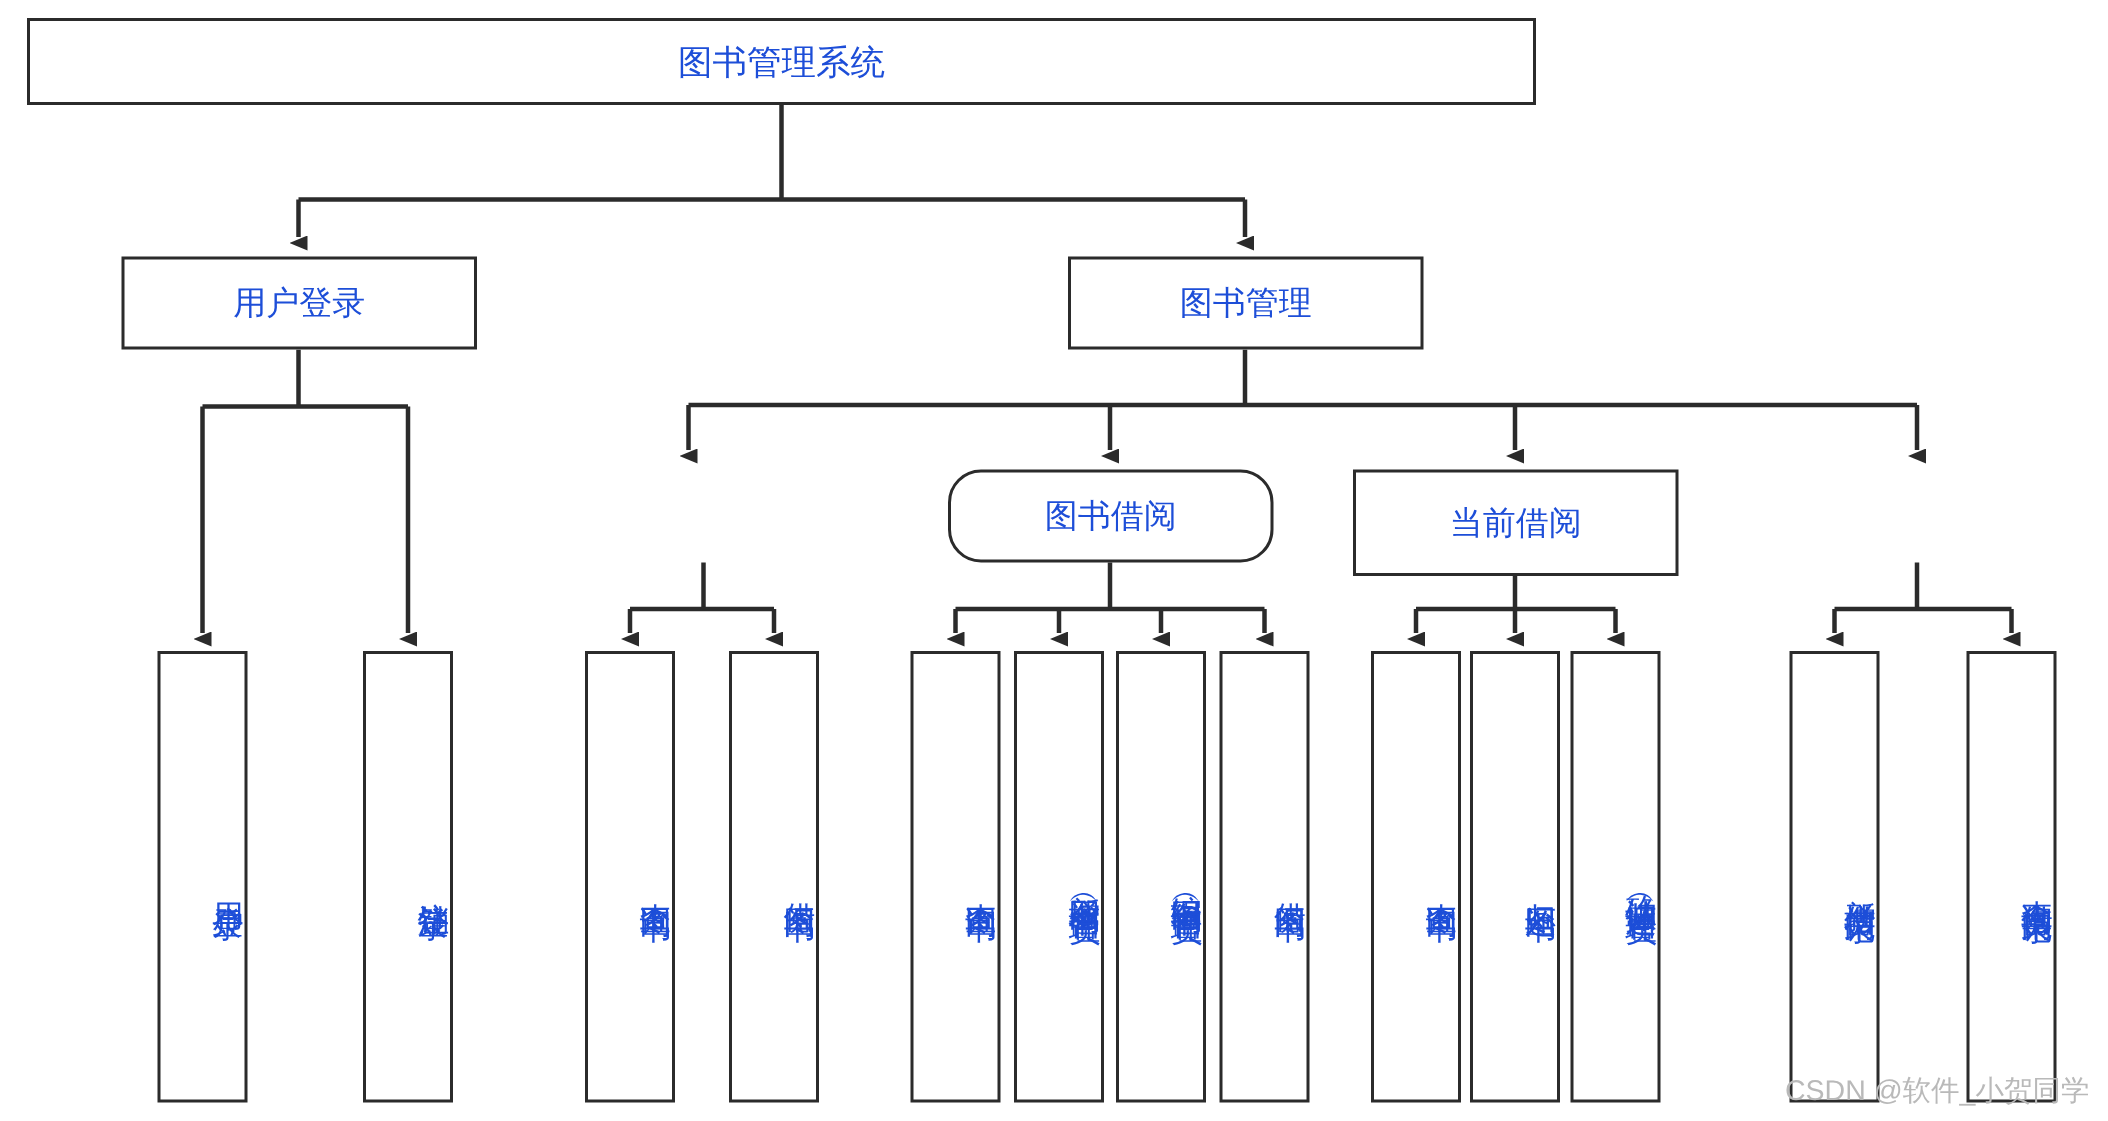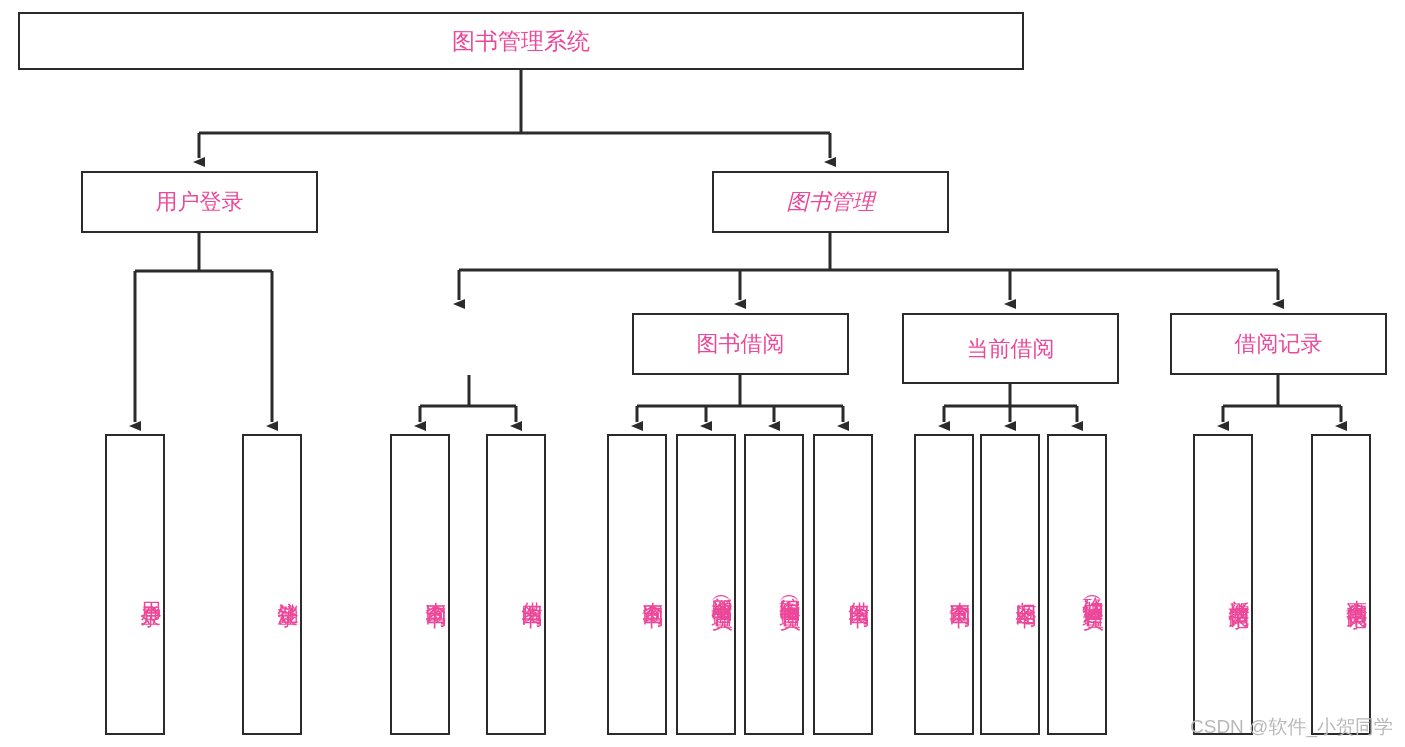--- a/index.html
+++ b/index.html
@@ -27,21 +27,21 @@
     pointer-events: none;
   }
   .node {
     position: absolute;
     box-sizing: border-box;
     border: 2.5px solid #2b2b2b;
     background: #ffffff;
     display: flex;
     align-items: center;
     justify-content: center;
-    color: #ec4899;
+    color: #1d4ed8;
     line-height: 1.15;
   }
   .node.h {
     font-size: 22px;
   }
   .node.root {
     font-size: 23px;
   }
   .node.v {
     font-size: 21px;
@@ -120,32 +120,29 @@
     </g>
   </svg>
 
   <div class="node root" style="left:18px; top:12px; width:1006px; height:58px;">
     <span>图书管理系统</span>
   </div>
 
   <div class="node h" style="left:81px; top:171px; width:237px; height:62px;">
     <span>用户登录</span>
   </div>
-  <div class="node h" style="left:712px; top:171px; width:237px; height:62px;font-style:italic;">
+  <div class="node h" style="left:712px; top:171px; width:237px; height:62px;">
     <span>图书管理</span>
   </div>
 
-  <div class="node h" style="left:632px; top:313px; width:217px; height:62px;">
+  <div class="node h" style="left:632px; top:313px; width:217px; height:62px;border-radius:22px;">
     <span>图书借阅</span>
   </div>
   <div class="node h" style="left:902px; top:313px; width:217px; height:71px;">
     <span>当前借阅</span>
-  </div>
-  <div class="node h" style="left:1170px; top:313px; width:217px; height:62px;">
-    <span>借阅记录</span>
   </div>
 
   <div class="node v" style="left:105px; top:434px; width:60px; height:301px;">
     <span>用户登录</span>
   </div>
   <div class="node v" style="left:242px; top:434px; width:60px; height:301px;">
     <span>注销登录</span>
   </div>
 
   <div class="node v" style="left:390px; top:434px; width:60px; height:301px;">

